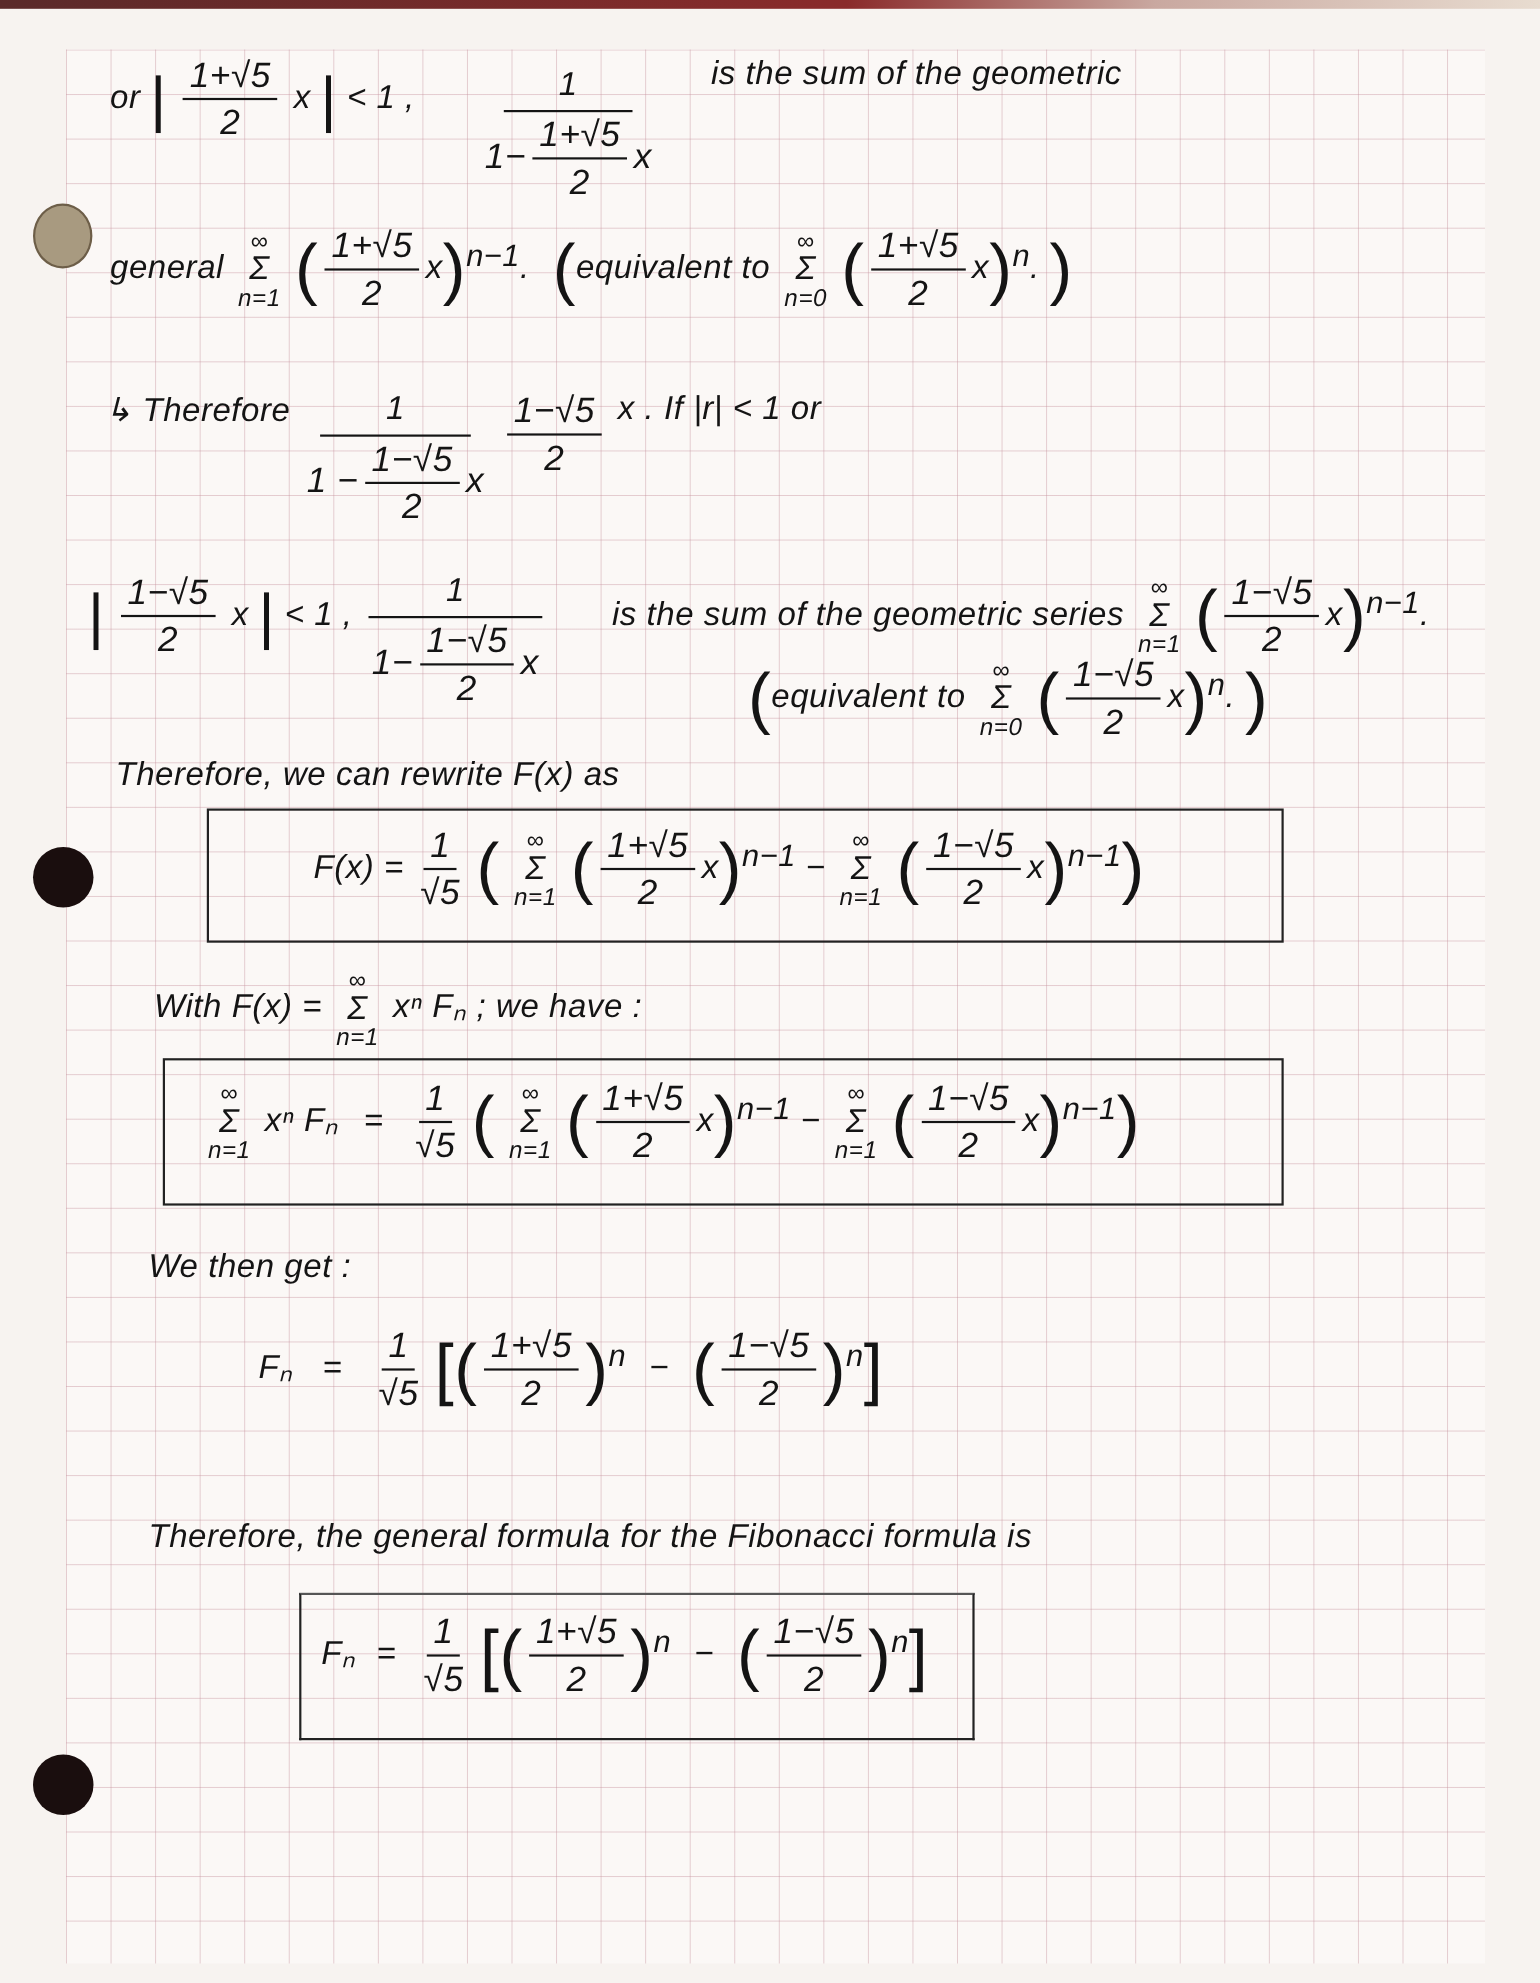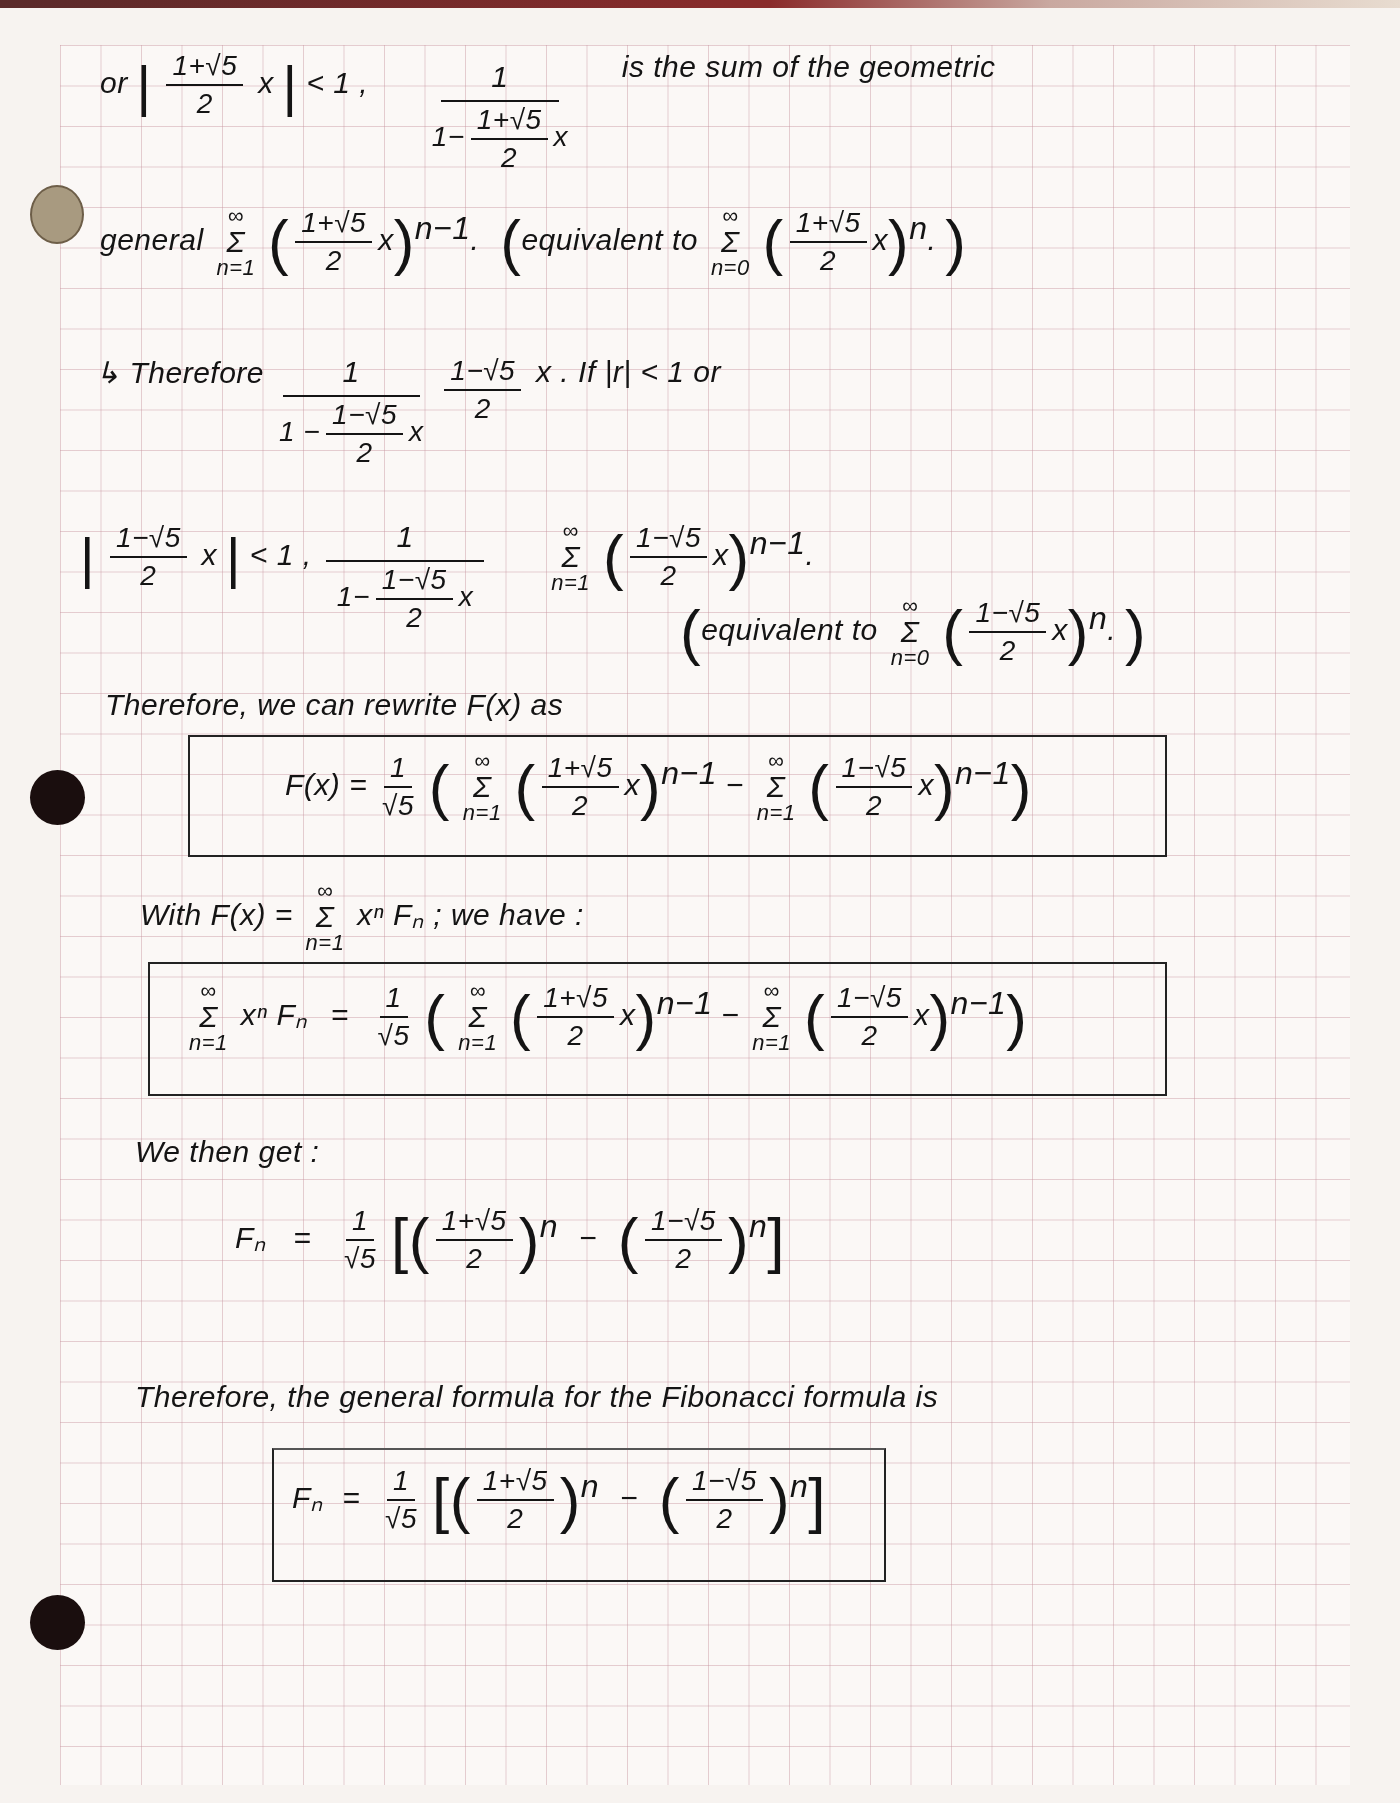--- a/index.html
+++ b/index.html
@@ -14,25 +14,25 @@
       linear-gradient(to bottom, rgba(200,150,160,0.45) 1px, transparent 1px);
     background-size:40.5px 40.5px;}
   .hole{position:absolute;border-radius:50%;}
   .hole.tan{left:30px;top:185px;width:50px;height:55px;background:#a89a80;border:2px solid #6d5e48;}
   .hole.dark{left:30px;width:55px;height:55px;background:#1a0e0e;}
   .hw{position:absolute;font-family:Liberation Sans, sans-serif;font-size:30px;
     font-style:italic;color:#141414;white-space:nowrap;letter-spacing:0.5px;}
   .frac{display:inline-flex;flex-direction:column;align-items:center;vertical-align:middle;margin:0 6px;}
   .frac .num{border-bottom:2.5px solid #141414;padding:0 6px 2px;}
   .frac .den{padding-top:2px;}
-  .small{font-size:28px;}
+  .small{font-size:32px;}
   .sum{display:inline-flex;flex-direction:column;align-items:center;vertical-align:middle;margin:0 4px;font-size:22px;line-height:1;}
   .sum .sig{font-size:30px;}
   .paren{font-size:62px;font-style:normal;vertical-align:middle;line-height:1;}
-  .sup{font-size:32px;vertical-align:super;}
+  .sup{font-size:28px;vertical-align:super;}
   .box{position:absolute;border:2px solid #222;}
 </style>
 </head>
 <body>
 
 <div class="topband"></div>
 <div class="paper"></div>
 
 <div class="hole tan"></div>
 <div class="hole dark" style="top:770px"></div>
@@ -110,20 +110,21 @@
   <span style="font-size:56px;font-style:normal;vertical-align:middle">|</span>
   <span>&lt; 1 ,</span>
   <span class="frac" style="vertical-align:top">
     <span class="num" style="padding:0 70px 6px">1</span>
     <span class="den small"><span>1−</span><span class="frac small">
           <span class="num">1−√5</span>
           <span class="den">2</span>
         </span><span>x</span></span>
   </span>
   <span style="display:inline-block;width:40px"></span>
+  <span>is the sum of the geometric series</span>
   <span class="sum">
       <span>∞</span>
       <span class="sig">Σ</span>
       <span>n=1</span>
     </span>
   <span class="paren">(</span><span class="frac small">
       <span class="num">1−√5</span>
       <span class="den">2</span>
     </span><span>x</span><span class="paren">)</span><span class="sup">n−1</span>.
 </div>

